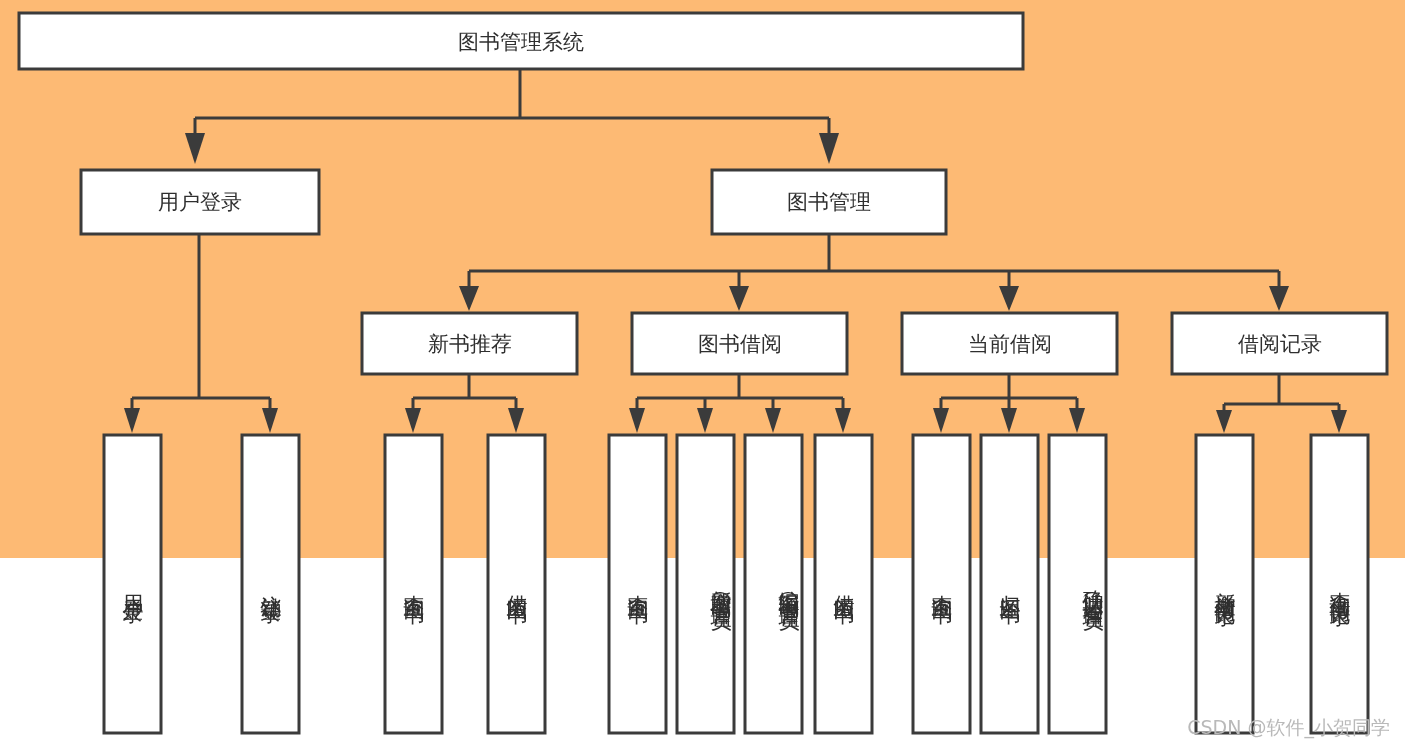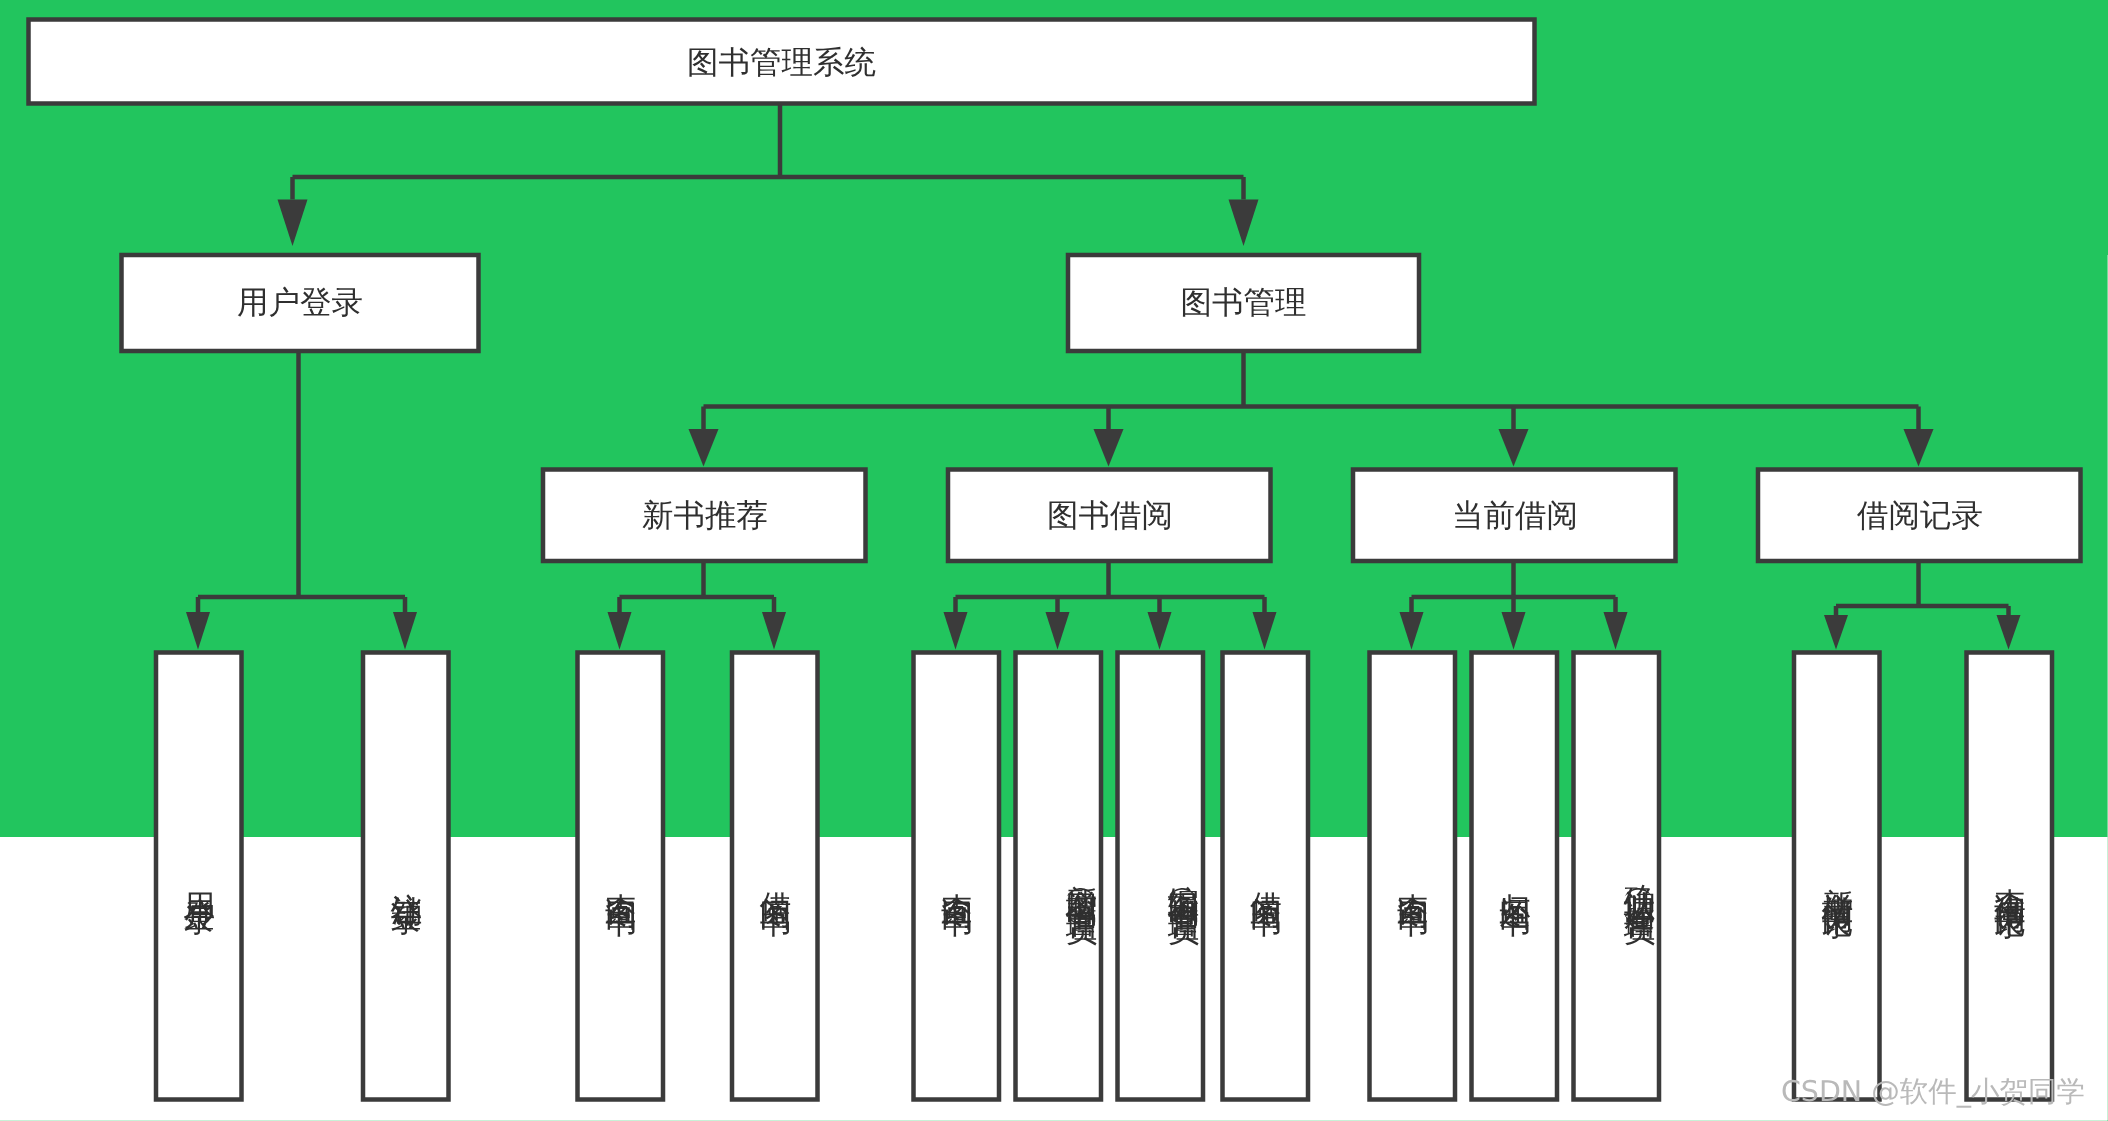--- a/index.html
+++ b/index.html
@@ -11,21 +11,21 @@
   body {
     width: 1405px;
     height: 747px;
     font-family: "DejaVu Sans", "Liberation Sans", sans-serif;
     overflow: hidden;
   }
   #diagram-root {
     position: relative;
     width: 1405px;
     height: 558px;
-    background: #22c55e;
+    background: #fdba74;
   }
   svg#tree-svg {
     position: absolute;
     left: 0;
     top: 0;
     width: 1405px;
     height: 747px;
     display: block;
   }
   .node-box {

